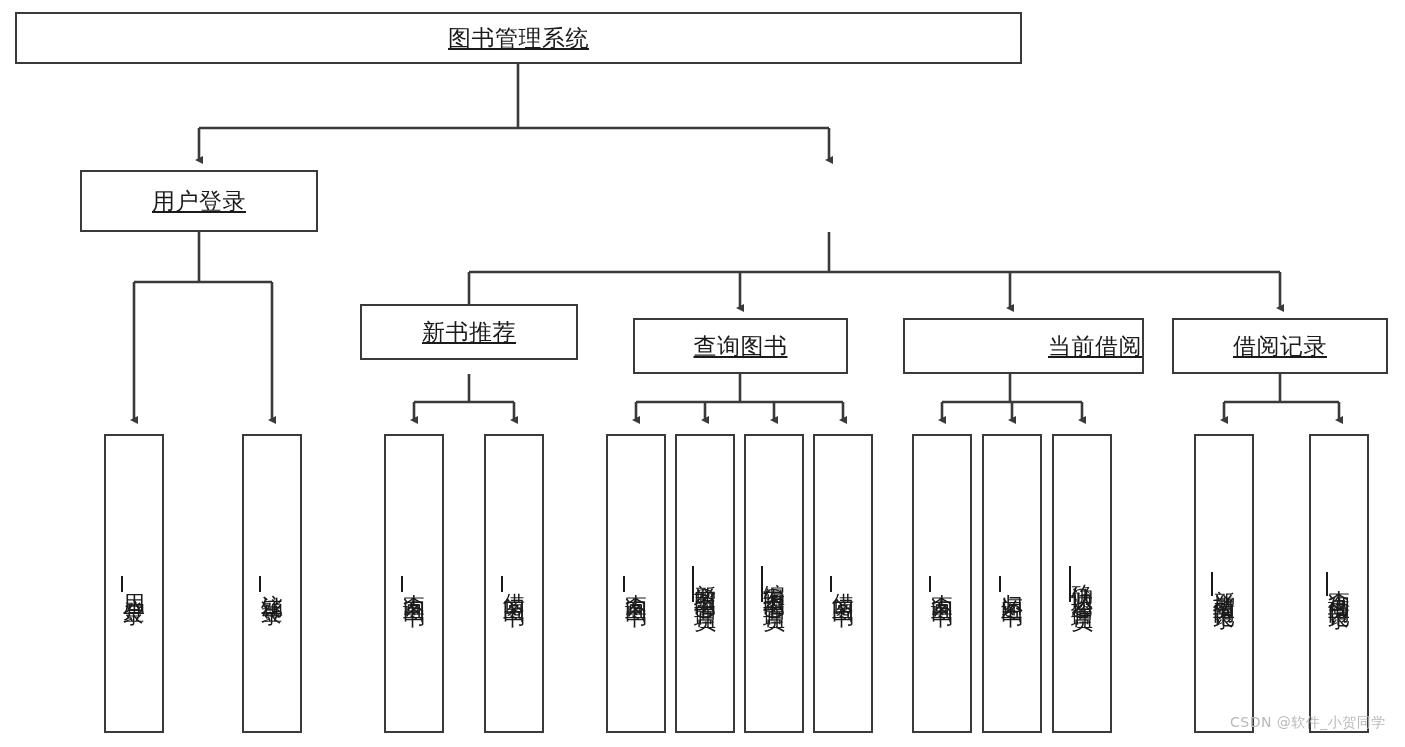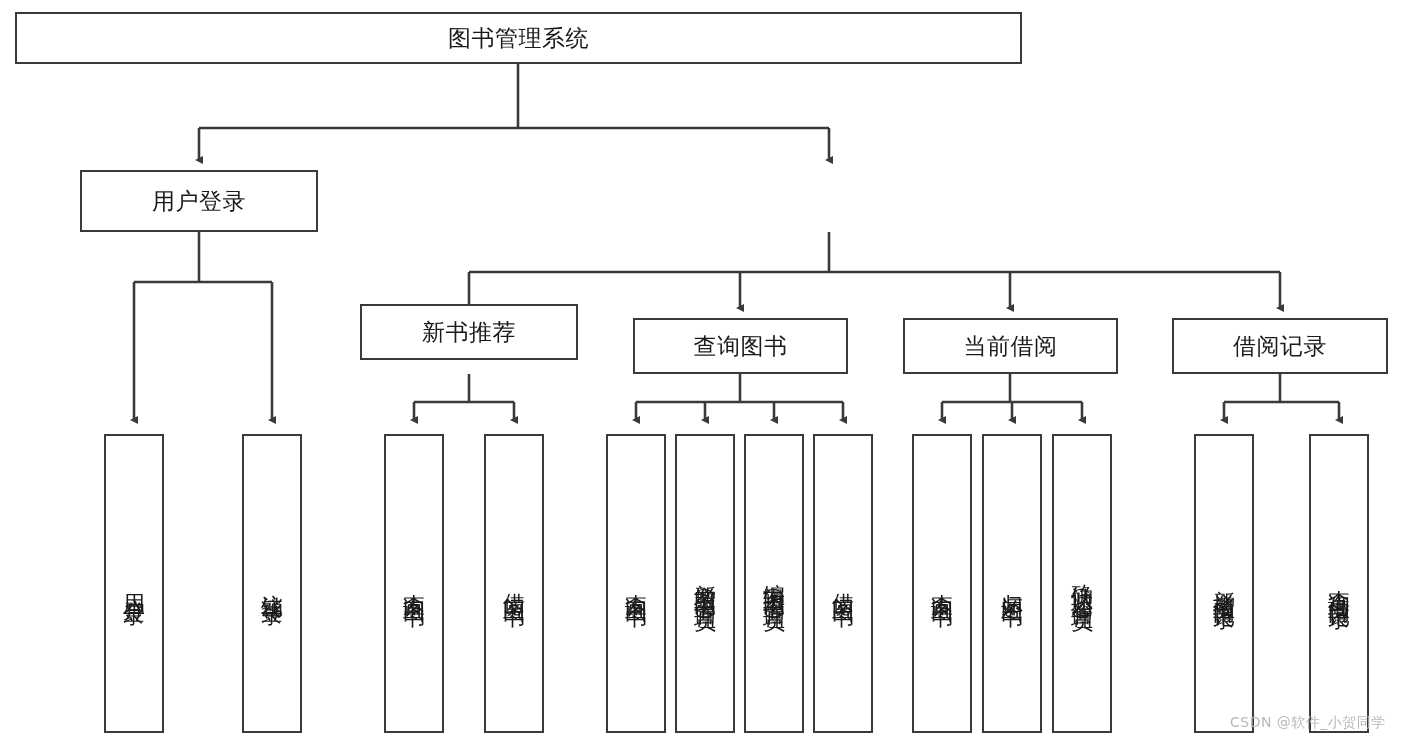--- a/index.html
+++ b/index.html
@@ -44,20 +44,21 @@
   .node.v-node {
     font-size: 22px;
     writing-mode: vertical-rl;
     text-orientation: upright;
     letter-spacing: 4px;
     line-height: 1;
     padding: 4px 0;
   }
   .node .label {
     white-space: nowrap;
+    text-decoration: underline;
   }
   .watermark {
     position: absolute;
     left: 1190px;
     top: 714px;
     font-size: 14px;
     color: #b9b9b9;
     letter-spacing: 0.5px;
     white-space: nowrap;
     margin-left: 40px;
@@ -125,21 +126,21 @@
   <div class="node h-node" style="left:80px; top:170px; width:238px; height:62px;">
     <span class="label">用户登录</span>
   </div>
 
   <div class="node h-node" style="left:360px; top:304px; width:218px; height:56px;">
     <span class="label">新书推荐</span>
   </div>
   <div class="node h-node" style="left:633px; top:318px; width:215px; height:56px;">
     <span class="label">查询图书</span>
   </div>
-  <div class="node h-node" style="left:903px; top:318px; width:215px; height:56px;">
+  <div class="node h-node" style="left:903px; top:318px; width:241px; height:56px;justify-content:flex-end;">
     <span class="label">当前借阅</span>
   </div>
   <div class="node h-node" style="left:1172px; top:318px; width:216px; height:56px;">
     <span class="label">借阅记录</span>
   </div>
 
   <div class="node v-node" style="left:104px; top:434px; width:60px; height:299px;">
     <span class="label">用户登录</span>
   </div>
   <div class="node v-node" style="left:242px; top:434px; width:60px; height:299px;">

